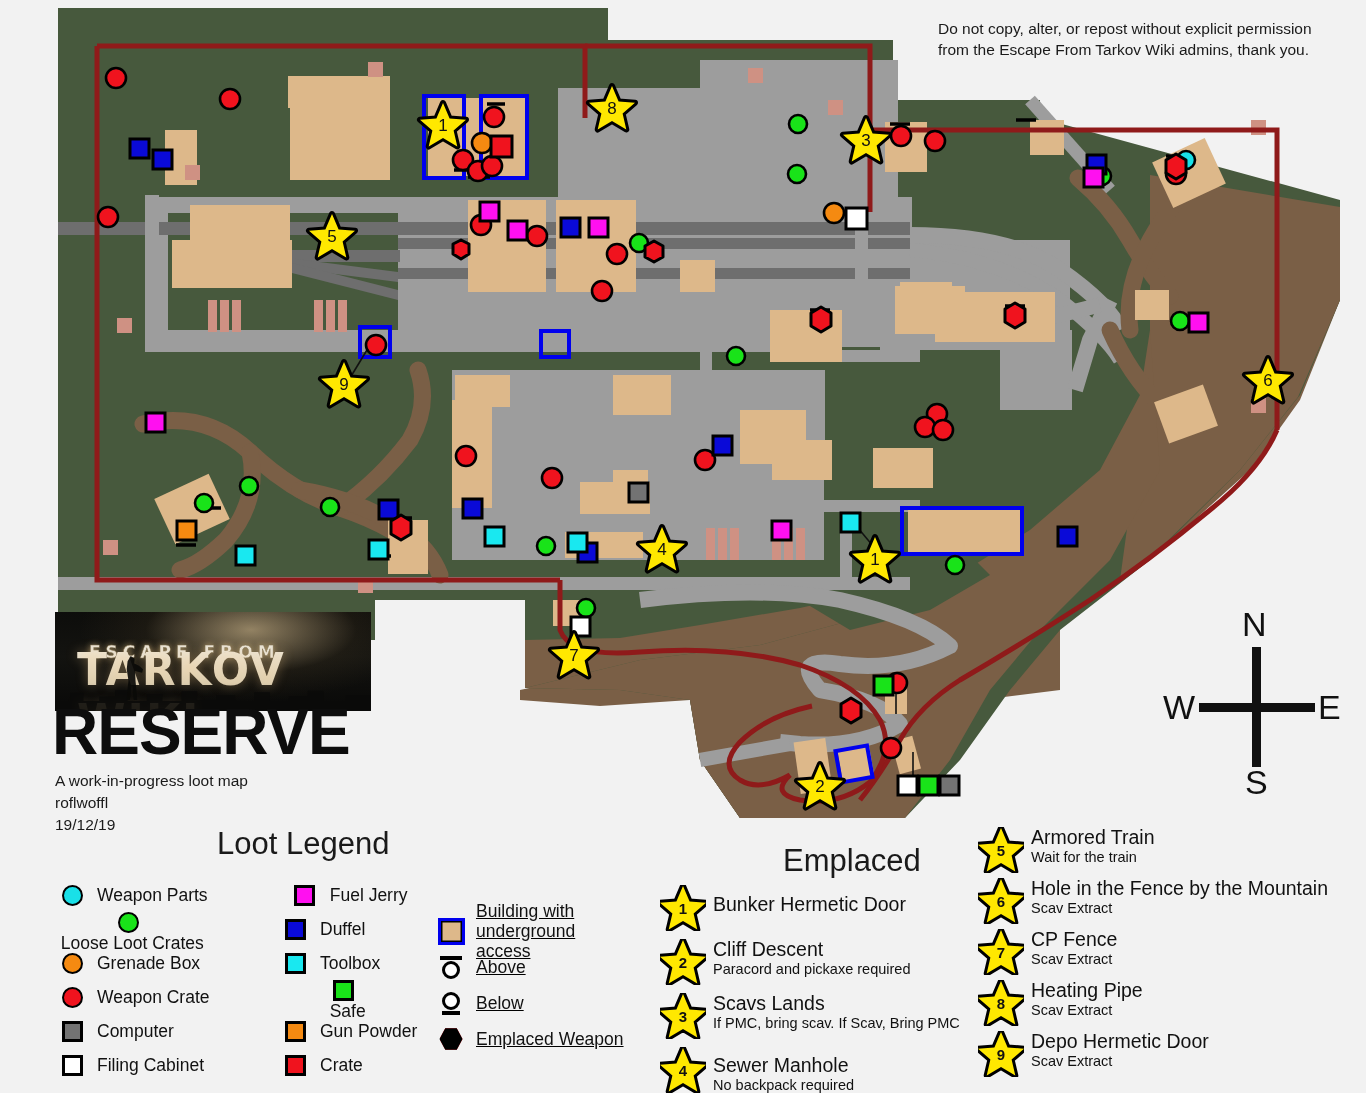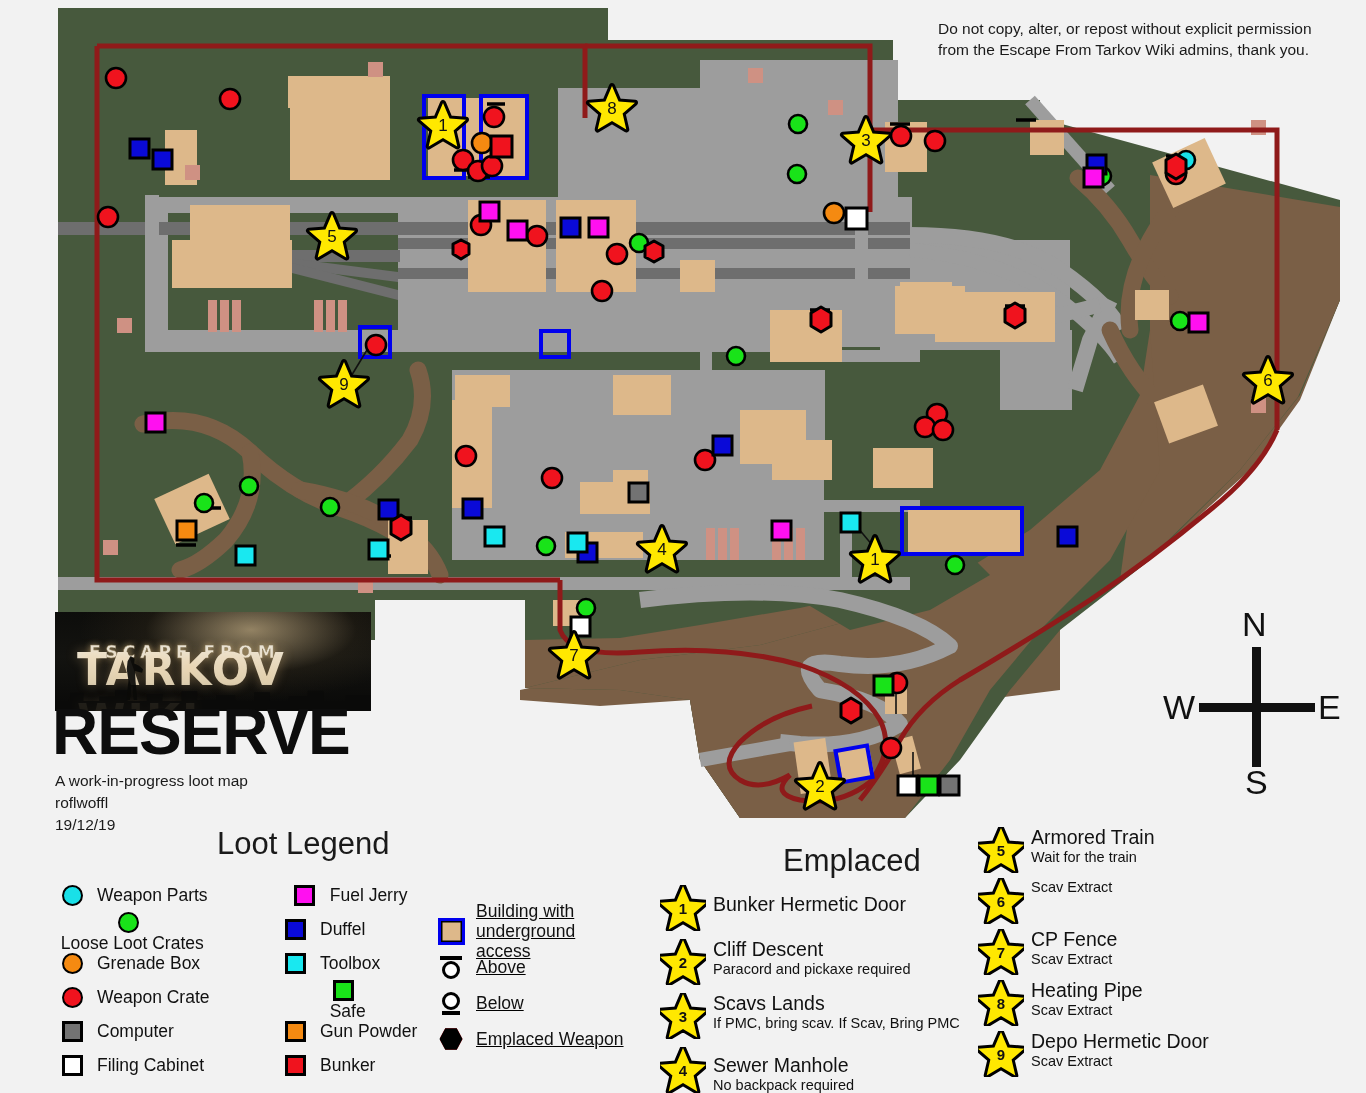--- a/index.html
+++ b/index.html
@@ -566,21 +566,21 @@
       <div class="legend-row" style="height: 34px;">
         <span class="legend-swatch">
           <span class="mk-square" style="background:#f58a11"></span>
         </span>
         <span class="legend-label">Gun Powder</span>
       </div>
       <div class="legend-row" style="height: 34px;">
         <span class="legend-swatch">
           <span class="mk-square" style="background:#f0131e"></span>
         </span>
-        <span class="legend-label">Bunker</span>
+        <span class="legend-label">Crate</span>
       </div>
     </div>
   <div class="legend-col" id="legend-col-3" style="left:434px; top:913px;text-decoration:underline;">
       <div class="legend-row" style="height: 36px;">
         <span class="legend-swatch">
           <span class="mk-building"></span>
         </span>
         <span class="legend-label" style="white-space: normal; width: 150px; line-height: 1.15;">Building with underground access</span>
       </div>
       <div class="legend-row" style="height: 36px;">
@@ -679,20 +679,21 @@
       </div>
       <div class="extract-row" style="margin-bottom: 7px;">
         <span class="star-badge">
           <svg width="46" height="46" viewBox="0 0 46 46">
             <path d="M23,1 L29.6,16.4 L46,17.8 L33.6,28.6 L37.3,44.5 L23,36 L8.7,44.5 L12.4,28.6 L0,17.8 L16.4,16.4 Z" fill="#ffe800" stroke="#000" stroke-width="6" stroke-linejoin="round"></path>
             <path d="M23,1 L29.6,16.4 L46,17.8 L33.6,28.6 L37.3,44.5 L23,36 L8.7,44.5 L12.4,28.6 L0,17.8 L16.4,16.4 Z" fill="#ffe800"></path>
           </svg>
           <span class="num">6</span>
         </span>
         <span class="extract-text">
+          <span class="extract-name" style="display:block;">Hole in the Fence by the Mountain</span>
           <span class="extract-note" style="display:block;">Scav Extract</span>
         </span>
       </div>
       <div class="extract-row" style="margin-bottom: 7px;">
         <span class="star-badge">
           <svg width="46" height="46" viewBox="0 0 46 46">
             <path d="M23,1 L29.6,16.4 L46,17.8 L33.6,28.6 L37.3,44.5 L23,36 L8.7,44.5 L12.4,28.6 L0,17.8 L16.4,16.4 Z" fill="#ffe800" stroke="#000" stroke-width="6" stroke-linejoin="round"></path>
             <path d="M23,1 L29.6,16.4 L46,17.8 L33.6,28.6 L37.3,44.5 L23,36 L8.7,44.5 L12.4,28.6 L0,17.8 L16.4,16.4 Z" fill="#ffe800"></path>
           </svg>
           <span class="num">7</span>

